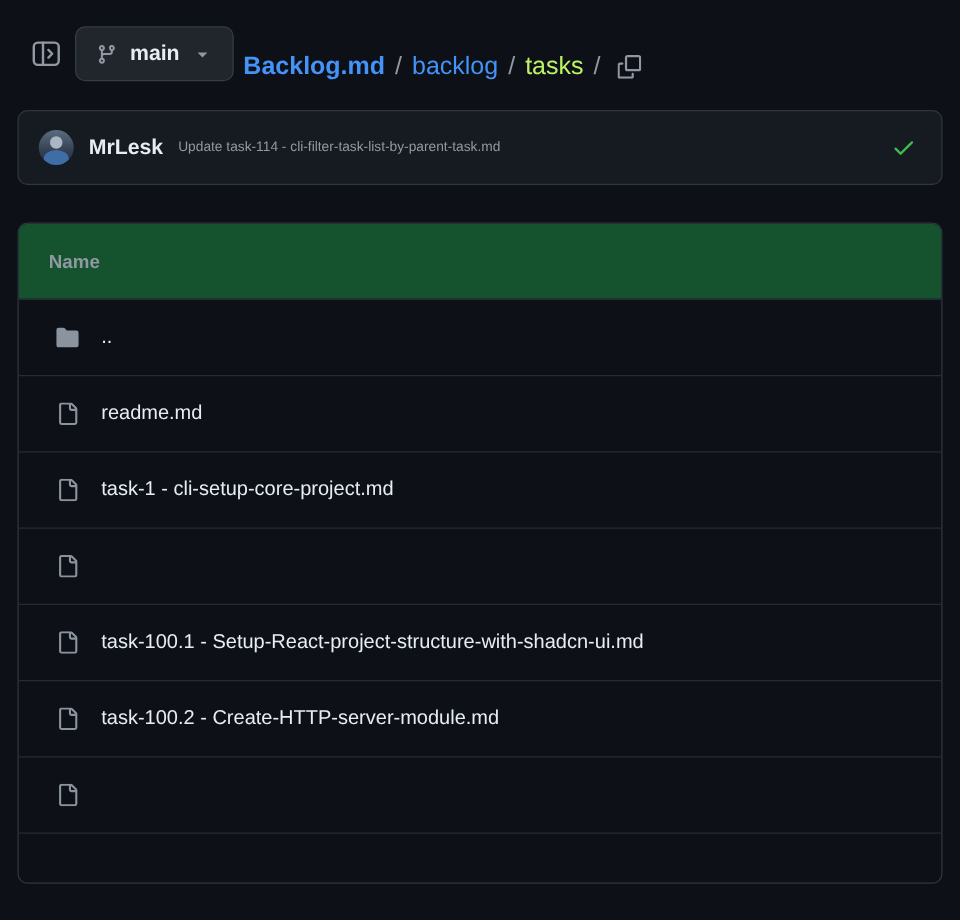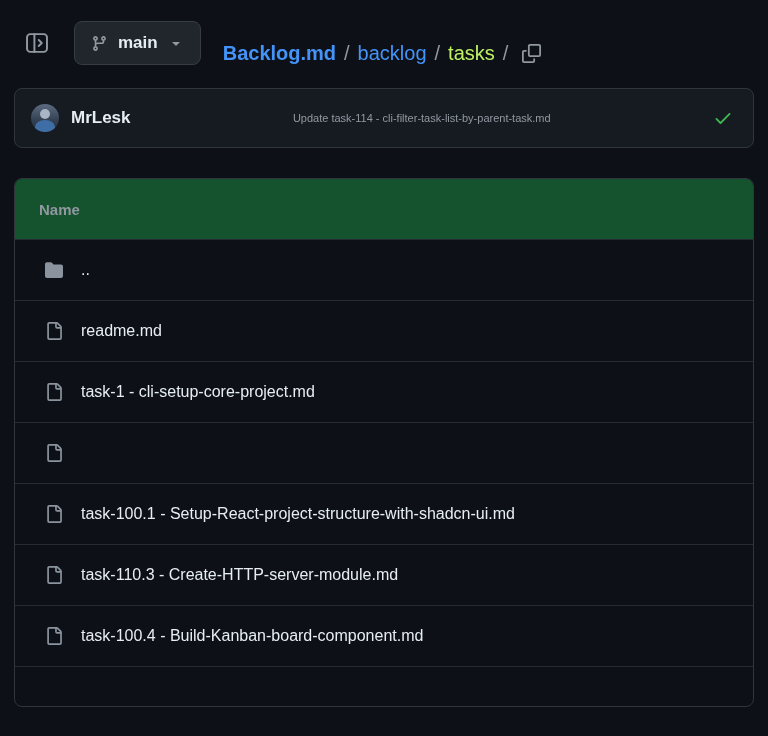--- a/index.html
+++ b/index.html
@@ -7,21 +7,21 @@
     width: 768px; height: 736px;
     background: #0d1117;
     font-family: "Liberation Sans", sans-serif;
     color: #e6edf3;
     overflow: hidden;
   }
   
   .topbar {
     display: flex; align-items: center;
     padding: 28px 16px 0 22px;
-    height: 58px; gap: 22px;
+    height: 58px; gap: 8px;
   }
   .icon-btn {
     background: transparent; border: none; cursor: pointer;
     display: inline-flex; align-items: center; justify-content: center;
     color: #9198a1; padding: 2px;
   }
   .branch-btn {
     display: inline-flex; align-items: center; gap: 10px;
     background: #21262d; border: 1px solid #363c44;
     border-radius: 8px; height: 44px; padding: 0 16px;
@@ -41,21 +41,21 @@
   .crumb-current { color: #bef264; font-weight: 400; }
   .copy-btn { margin-left: 4px; }
   
   .commit-bar {
     margin: 30px 14px 0 14px;
     height: 60px;
     background: #161b22;
     border: 1px solid #30363d;
     border-radius: 8px;
     display: flex; align-items: center;
-    padding: 0 20px 0 16px; gap: 12px; text-align: center;
+    padding: 0 20px 0 16px; gap: 12px;
   }
   .avatar {
     width: 28px; height: 28px; border-radius: 50%;
     background: linear-gradient(180deg, #5c6c80 0%, #334052 60%, #243044 100%);
     position: relative; overflow: hidden; flex: 0 0 auto;
     cursor: pointer;
   }
   .avatar::before { 
     content: ""; position: absolute; left: 9px; top: 5px;
     width: 10px; height: 10px; border-radius: 50%;
@@ -209,28 +209,27 @@
     </span>
     <span class="ft-name">task-100.1 - Setup-React-project-structure-with-shadcn-ui.md</span>
   </div>
 
   <div class="ft-row">
     <span class="row-icon">
       <svg width="18" height="18" viewBox="0 0 16 16" fill="currentColor">
         <path d="M2 1.75C2 .784 2.784 0 3.75 0h6.586c.464 0 .909.184 1.237.513l2.914 2.914c.329.328.513.773.513 1.237v9.586A1.75 1.75 0 0 1 13.25 16h-9.5A1.75 1.75 0 0 1 2 14.25Zm1.75-.25a.25.25 0 0 0-.25.25v12.5c0 .138.112.25.25.25h9.5a.25.25 0 0 0 .25-.25V6h-2.75A1.75 1.75 0 0 1 9 4.25V1.5Zm6.75.062V4.25c0 .138.112.25.25.25h2.688l-.011-.013-2.914-2.914Z"></path>
       </svg>
     </span>
-    <span class="ft-name">task-110.3 - Create-HTTP-server-module.md</span>
-  </div>
-
-
-  <div class="ft-row">
-    <span class="row-icon">
-      <svg width="18" height="18" viewBox="0 0 16 16" fill="currentColor">
-        <path d="M2 1.75C2 .784 2.784 0 3.75 0h6.586c.464 0 .909.184 1.237.513l2.914 2.914c.329.328.513.773.513 1.237v9.586A1.75 1.75 0 0 1 13.25 16h-9.5A1.75 1.75 0 0 1 2 14.25Zm1.75-.25a.25.25 0 0 0-.25.25v12.5c0 .138.112.25.25.25h9.5a.25.25 0 0 0 .25-.25V6h-2.75A1.75 1.75 0 0 1 9 4.25V1.5Zm6.75.062V4.25c0 .138.112.25.25.25h2.688l-.011-.013-2.914-2.914Z"></path>
-      </svg>
-    </span>
-    <span class="ft-name">task-100.4 - Build-Kanban-board-component.md</span>
+    <span class="ft-name">task-100.2 - Create-HTTP-server-module.md</span>
+  </div>
+
+
+  <div class="ft-row">
+    <span class="row-icon">
+      <svg width="18" height="18" viewBox="0 0 16 16" fill="currentColor">
+        <path d="M2 1.75C2 .784 2.784 0 3.75 0h6.586c.464 0 .909.184 1.237.513l2.914 2.914c.329.328.513.773.513 1.237v9.586A1.75 1.75 0 0 1 13.25 16h-9.5A1.75 1.75 0 0 1 2 14.25Zm1.75-.25a.25.25 0 0 0-.25.25v12.5c0 .138.112.25.25.25h9.5a.25.25 0 0 0 .25-.25V6h-2.75A1.75 1.75 0 0 1 9 4.25V1.5Zm6.75.062V4.25c0 .138.112.25.25.25h2.688l-.011-.013-2.914-2.914Z"></path>
+      </svg>
+    </span>
   </div>
 
   <div class="ft-row-partial"></div>
 
 </section>
 
 </body></html>

